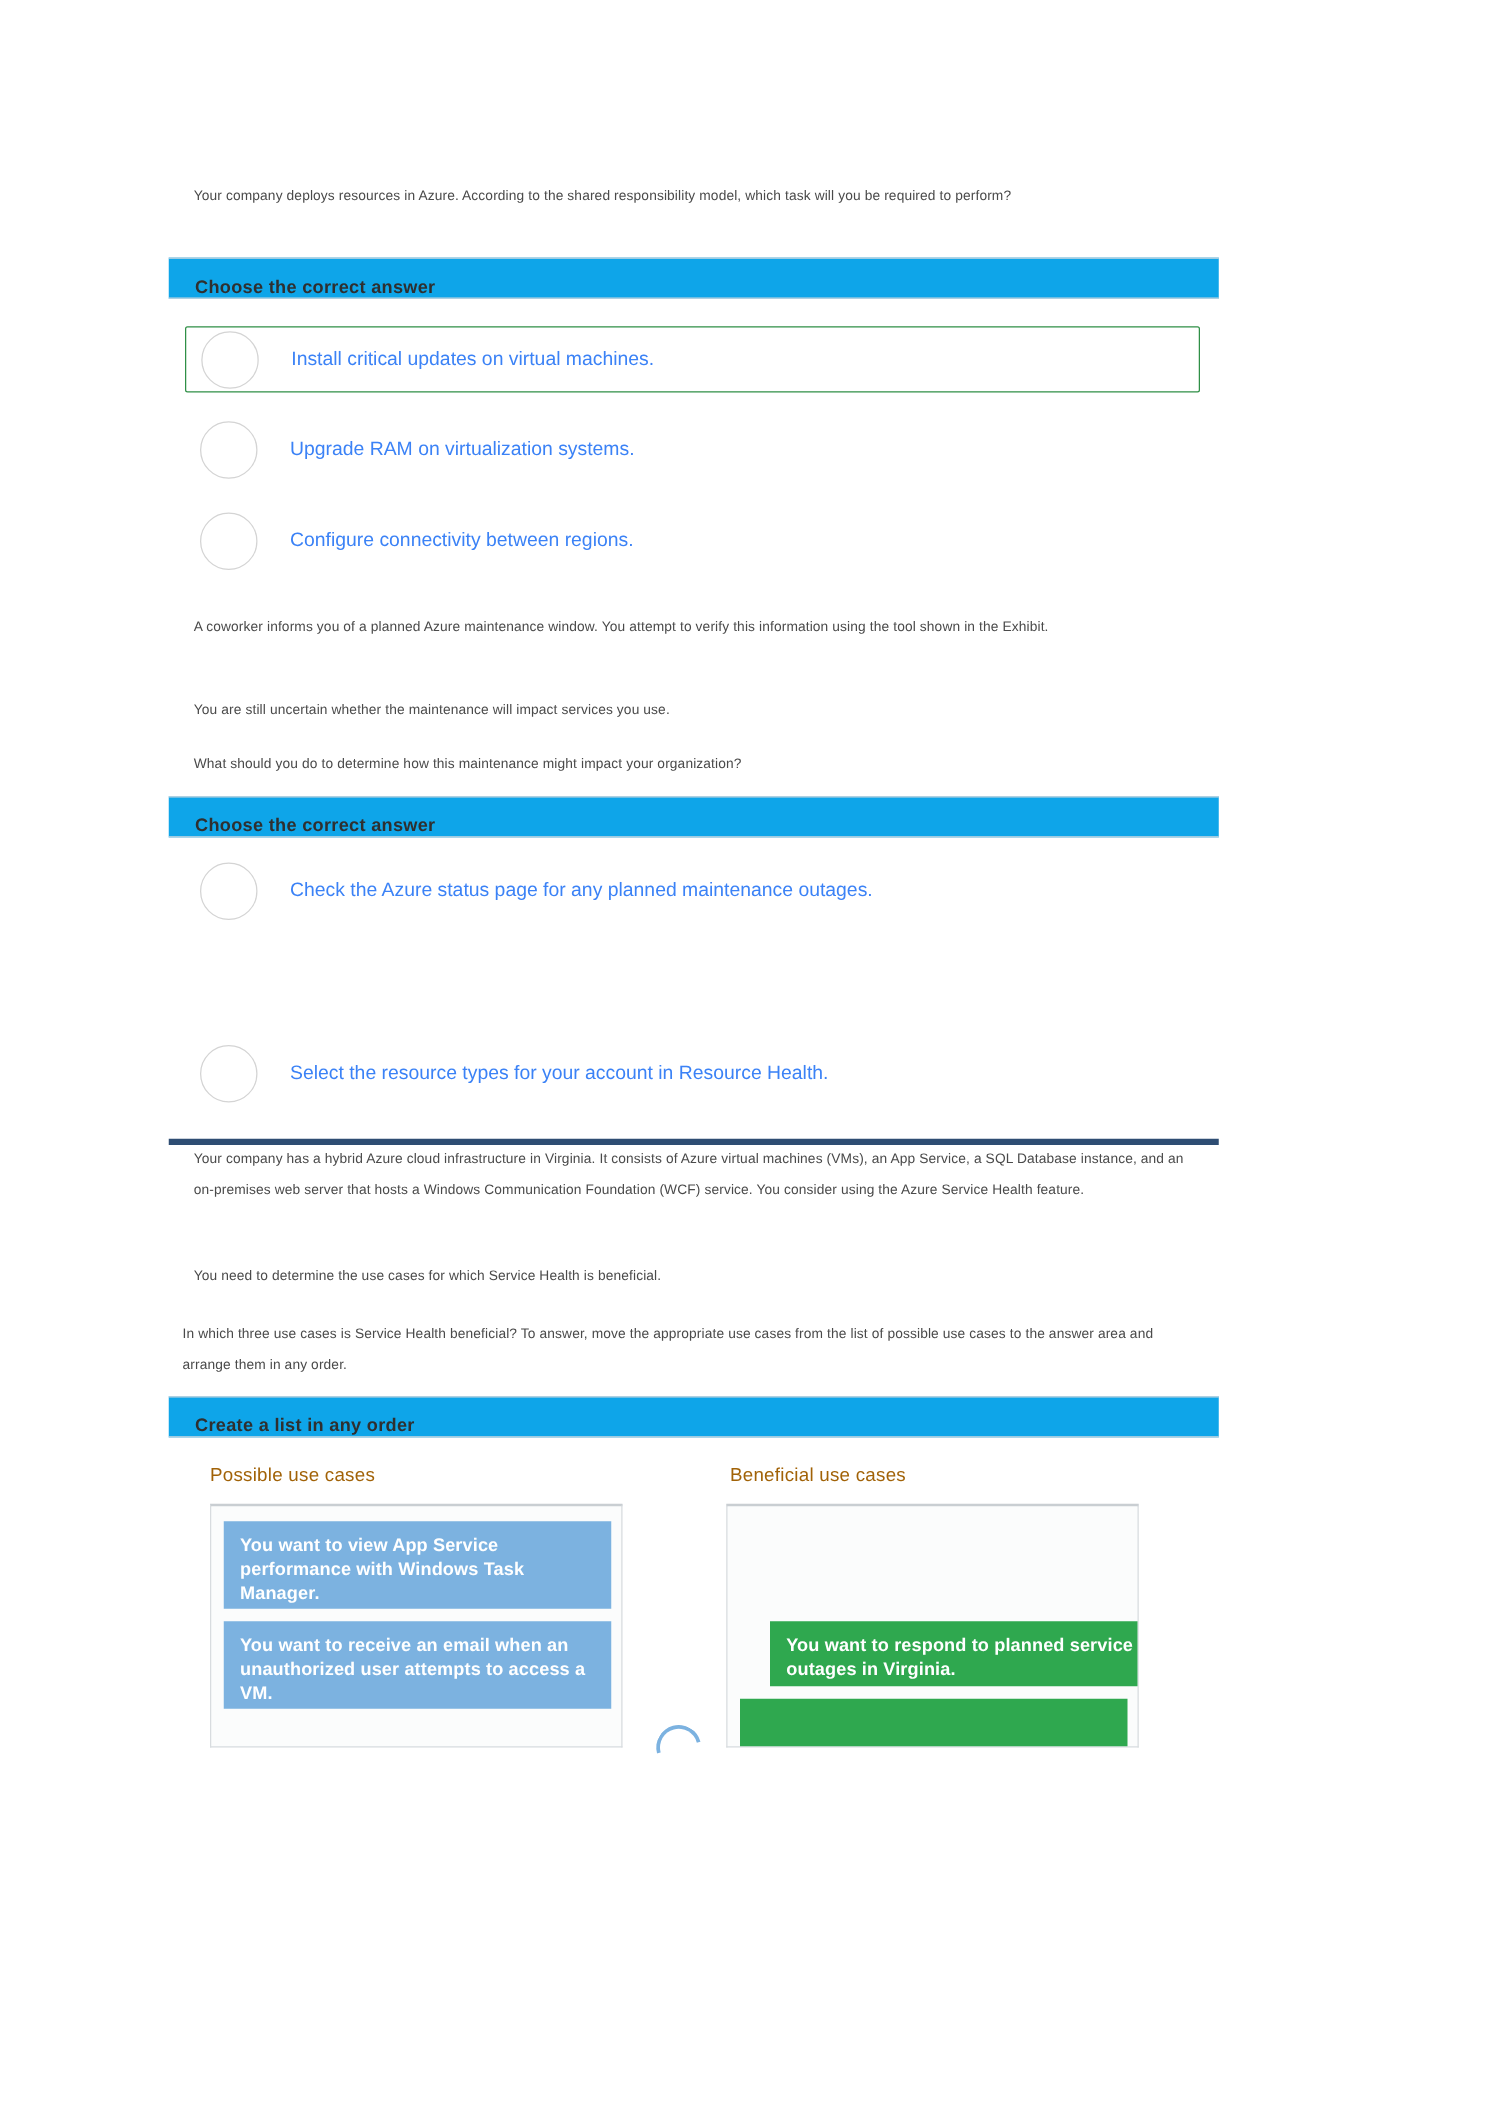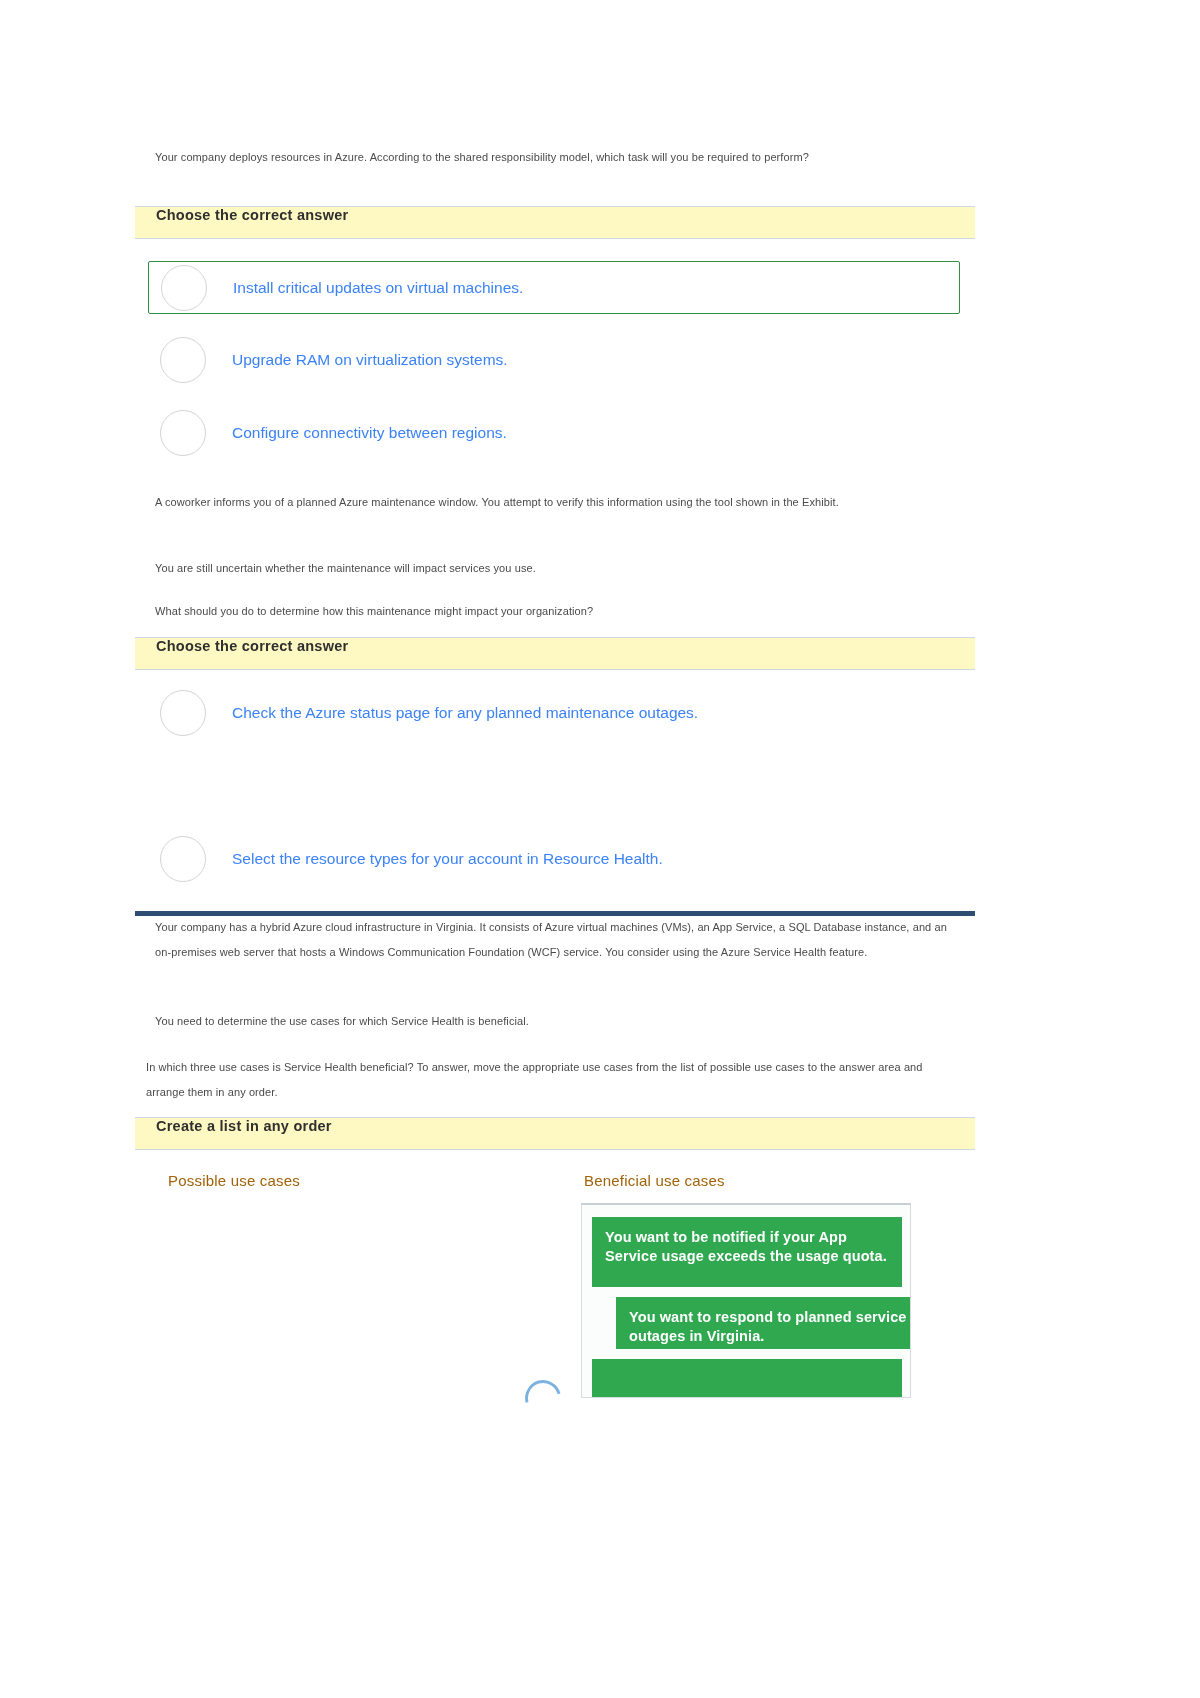--- a/index.html
+++ b/index.html
@@ -27,25 +27,25 @@
   .qtext {
     position: absolute;
     font-size: 11px;
     line-height: 25px;
     color: #4a4a4a;
     letter-spacing: .1px;
   }
 
   .section-header {
     position: absolute;
-    background: #fef9c3;
+    background: #0ea5e9;
     border-top: 1px solid #cfd8de;
     border-bottom: 1px solid #cfd8de;
     display: flex;
-    align-items: flex-start;
+    align-items: flex-end;
     box-sizing: border-box;
   }
   .section-header span {
     font-size: 14.5px;
     font-weight: bold;
     color: #2f2f2f;
     padding-left: 21px;
     letter-spacing: .25px;
   }
 
@@ -177,24 +177,27 @@
   <div class="qtext" style="left:155px; top:1009px; width:810px;">You need to determine the use cases for which Service Health is beneficial.</div>
 
   <div class="qtext" style="left:146px; top:1055px; width:800px;">In which three use cases is Service Health beneficial? To answer, move the appropriate use cases from the list of possible use cases to the answer area and arrange them in any order.</div>
 
   <div class="section-header" style="left:135px; top:1117px; width:840px; height:33px;">
     <span>Create a list in any order</span>
   </div>
 
   <div class="col-title" style="left:168px; top:1172px;">Possible use cases</div>
 
+  <div class="dropzone" style="left:168px; top:1203px; width:330px; height:195px;">
+    <div class="card blue" style="left:10px; top:12px; width:310px; height:70px;">You want to view App Service performance with Windows Task Manager.</div>
+    <div class="card blue" style="left:10px; top:92px; width:310px; height:70px;">You want to receive an email when an unauthorized user attempts to access a VM.</div>
+  </div>
 
   <div class="col-title" style="left:584px; top:1172px;">Beneficial use cases</div>
 
   <div class="dropzone" style="left:581px; top:1203px; width:330px; height:195px;">
-    <div class="card green" style="left:10px; top:12px; width:310px; height:70px;">You want to be notified if your App Service usage exceeds the usage quota.</div>
     <div class="card green" style="left:10px; top:92px; width:310px; height:52px;margin-left:24px;">You want to respond to planned service outages in Virginia.</div>
     <div class="card green" style="left:10px; top:154px; width:310px; height:42px;"></div>
   </div>
 
   <div class="spinner" style="left:525px; top:1380px;"></div>
 
 </div>
 
 </body></html>

